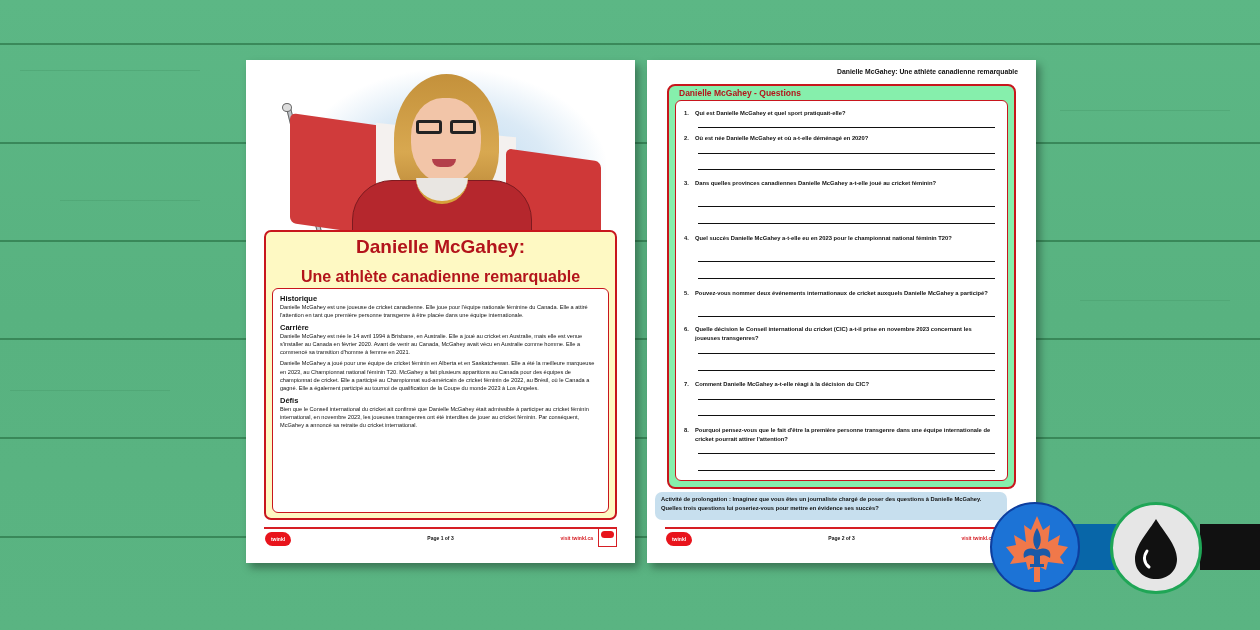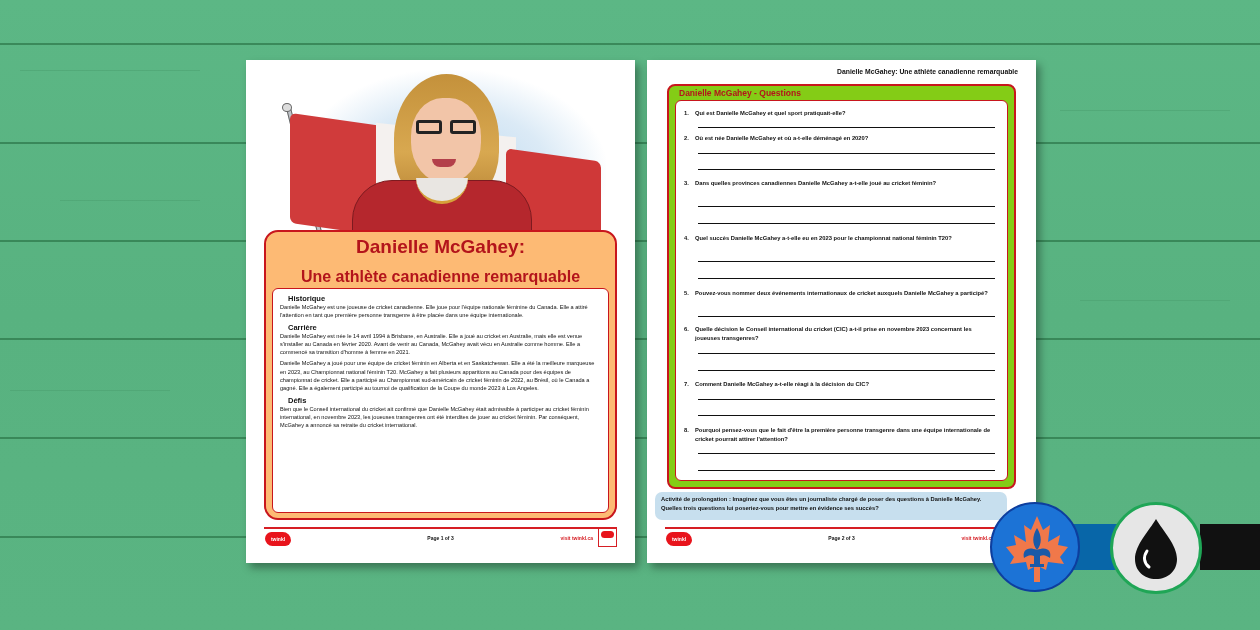--- a/index.html
+++ b/index.html
@@ -39,44 +39,44 @@
     .glasses span:first-child { left: 0; }
     .glasses span:last-child { right: 0; }
     .mouth { position: absolute; left: 186px; top: 99px; width: 24px; height: 8px; border-radius: 0 0 12px 12px; background: #b3404a; }
     .shirt { position: absolute; left: 106px; top: 120px; width: 180px; height: 80px; border-radius: 40px 40px 0 0;
       background: #b5272d; border: 1px solid #7d1a1f; }
     .collar { position: absolute; left: 170px; top: 118px; width: 52px; height: 26px; border-radius: 0 0 26px 26px; background: #e9e6e2; border-bottom: 3px solid #d6a13a; }
 
     
     .title-box {
       position: absolute; left: 18px; top: 170px; width: 353px; height: 290px;
-      background: #fdba74; border: 2px solid #c8161d; border-radius: 14px;
+      background: #fef9c3; border: 2px solid #c8161d; border-radius: 7px;
     }
     .title1, .title2 { text-align: center; color: #b3141b; font-family: "Liberation Sans", sans-serif; font-weight: bold; margin-top: 9px; }
     .title1 { font-size: 19px; margin-top: 4px; line-height: 22px; }
     .title2 { font-size: 16px; line-height: 20px; }
     .body-box {
       position: absolute; left: 6px; top: 56px; right: 6px; bottom: 5px;
       background: #fff; border: 1.5px solid #c8161d; border-radius: 6px; padding: 3px 7px;
       font-family: "Liberation Sans", sans-serif; color: #111;
     }
-    .sec-h { font-size: 7.5px; font-weight: bold; margin-top: 2px; line-height: 9px; margin-left: 8px; }
+    .sec-h { font-size: 7.5px; font-weight: bold; margin-top: 2px; line-height: 9px; }
     .sec-p { font-size: 5.6px; line-height: 8.3px; margin-bottom: 3px; }
 
     .footer-rule { position: absolute; left: 18px; right: 18px; top: 467px; height: 1.5px; background: #d61e24; }
     .twinkl-logo { position: absolute; left: 19px; top: 472px; width: 26px; height: 14px; border-radius: 8px 10px 7px 9px;
       background: #e8141c; color: #fff; font-size: 5px; font-weight: bold; text-align: center; line-height: 14px; font-family: "Liberation Sans", sans-serif; }
     .page-num { position: absolute; left: 0; right: 0; top: 475px; text-align: center; font-size: 5px; font-weight: bold; color: #111; font-family: "Liberation Sans", sans-serif; }
     .visit { position: absolute; right: 42px; top: 475px; font-size: 5px; font-weight: bold; color: #d61e24; font-family: "Liberation Sans", sans-serif; }
     .badge { position: absolute; right: 18px; top: 468px; width: 19px; height: 19px; border: 1px solid #d61e24; background: #fff; }
     .badge::before { content: ""; position: absolute; left: 2px; top: 2px; width: 13px; height: 7px; border-radius: 5px; background: #e8141c; }
 
     
     .p2-head { position: absolute; right: 18px; top: 8px; font-size: 6.8px; font-weight: bold; color: #111; font-family: "Liberation Sans", sans-serif; }
-    .q-box { position: absolute; left: 20px; top: 24px; width: 349px; height: 405px; background: #84cc16; border: 2px solid #c8161d; border-radius: 8px; }
+    .q-box { position: absolute; left: 20px; top: 24px; width: 349px; height: 405px; background: #86efac; border: 2px solid #c8161d; border-radius: 8px; }
     .q-title { position: absolute; left: 10px; top: 2px; font-size: 8.5px; font-weight: bold; color: #b3141b; font-family: "Liberation Sans", sans-serif; }
     .q-inner { position: absolute; left: 6px; top: 14px; right: 6px; bottom: 6px; background: #fff; border: 1.5px solid #c8161d; border-radius: 6px; }
     .q { position: absolute; left: 8px; right: 10px; font-size: 5.8px; font-weight: bold; color: #111; line-height: 8.5px; font-family: "Liberation Sans", sans-serif; }
     .q .n { display: inline-block; width: 11px; }
     .q .t { display: inline-block; vertical-align: top; width: calc(100% - 13px); }
     .line { position: absolute; left: 22px; right: 12px; height: 1px; background: #111; }
     .ext-box { position: absolute; left: 8px; top: 432px; width: 352px; height: 28px; background: #c7dfee; border-radius: 7px;
       font-size: 5.8px; font-weight: bold; color: #111; padding: 3px 6px; line-height: 9px; font-family: "Liberation Sans", sans-serif; }
 
     

